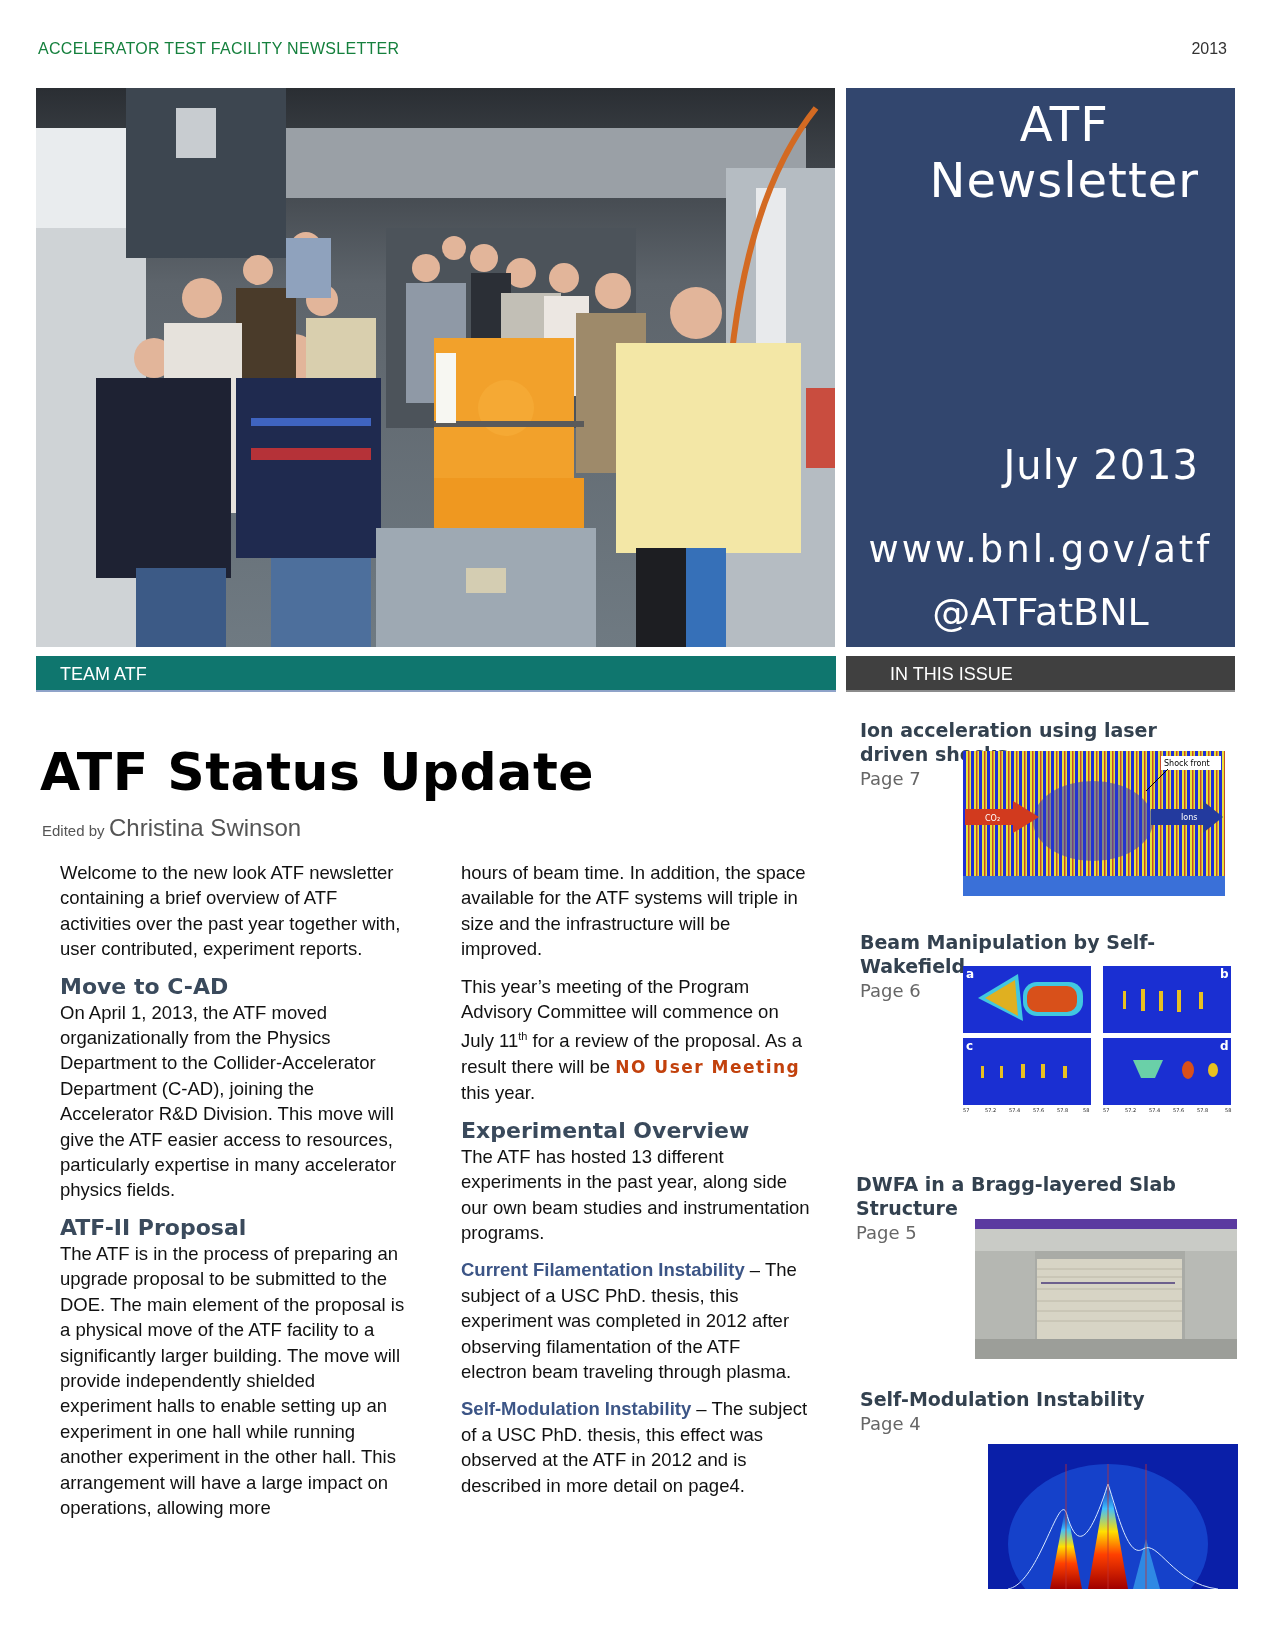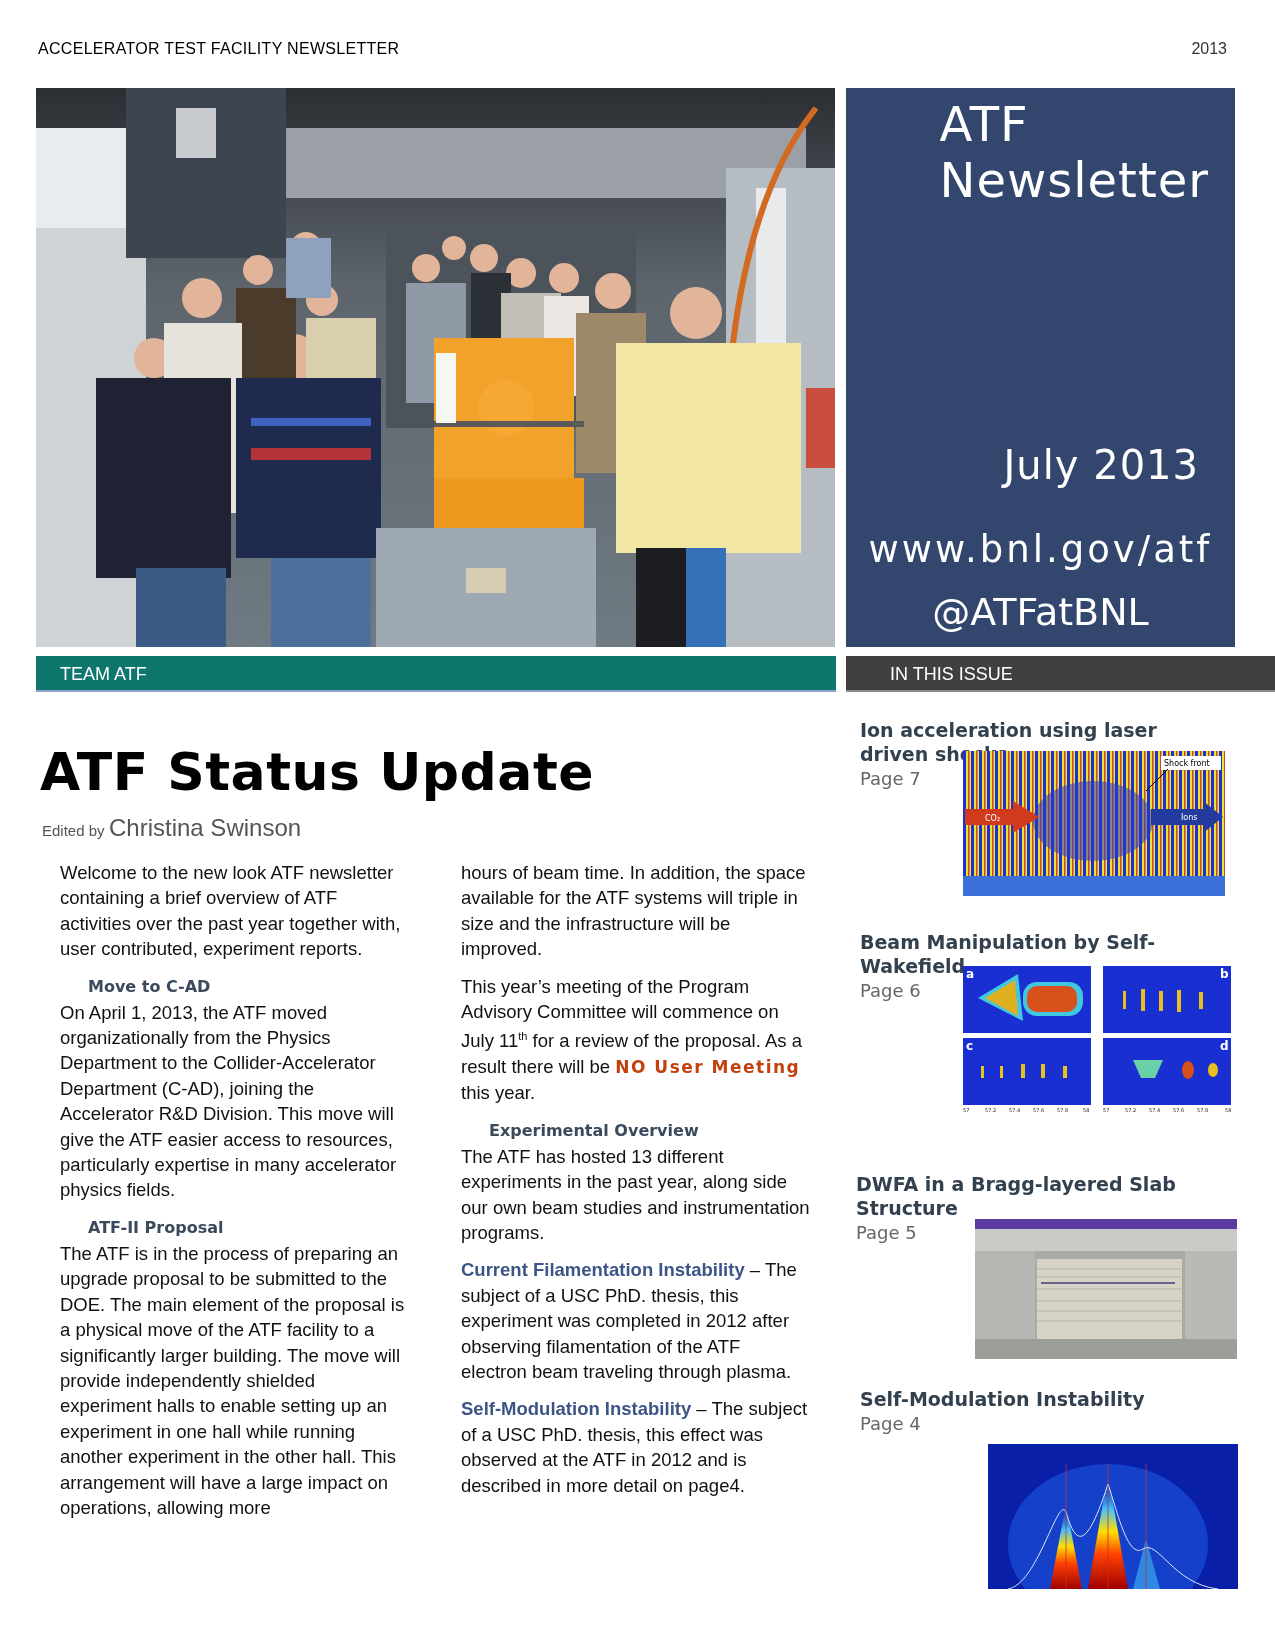--- a/index.html
+++ b/index.html
@@ -1,48 +1,48 @@
 <!DOCTYPE html>
 <html><head>
 <meta charset="utf-8">
 <style>
   * { box-sizing: border-box; margin: 0; padding: 0; }
   html, body { width: 1275px; height: 1651px; background: #ffffff; overflow: hidden; }
   body { position: relative; font-family: "Liberation Sans", "DejaVu Sans", sans-serif; color: #111; }
 
-  .running-head { position: absolute; top: 40px; left: 38px; font-size: 16px; color: #000000; letter-spacing: 0.3px; }
+  .running-head { position: absolute; top: 40px; left: 38px; font-size: 16px; color: #15803d; letter-spacing: 0.3px; }
   .running-year { position: absolute; top: 40px; right: 48px; font-size: 16px; color: #333; }
 
   
   .hero { position: absolute; left: 36px; top: 88px; width: 799px; height: 559px; overflow: hidden; background: #3b4147; }
   .hero svg { display: block; width: 100%; height: 100%; }
 
   
   .masthead { position: absolute; left: 846px; top: 88px; width: 389px; height: 559px; background: #32466e; color: #fff; }
-  .mast-title { position: absolute; right: 26px; top: 8px; text-align: left; font-family: "DejaVu Sans", sans-serif; font-size: 48px; line-height: 56px; letter-spacing: 1px; margin-left: 32px; }
+  .mast-title { position: absolute; right: 36px; top: 8px; text-align: center; font-family: "DejaVu Sans", sans-serif; font-size: 48px; line-height: 56px; letter-spacing: 1px; margin-left: 32px; }
   .mast-date { position: absolute; right: 36px; top: 354px; font-family: "DejaVu Sans", sans-serif; font-size: 40px; letter-spacing: 1px; }
   .mast-url { position: absolute; left: 0; right: 0; top: 440px; text-align: center; font-family: "DejaVu Sans", sans-serif; font-size: 37px; letter-spacing: 3px; }
   .mast-handle { position: absolute; left: 0; right: 0; top: 502px; text-align: center; font-family: "DejaVu Sans", sans-serif; font-size: 38px; }
 
   
   .bar { position: absolute; top: 656px; height: 36px; color: #fff; font-size: 18px; line-height: 36px; padding-left: 24px; }
   .bar-team { left: 36px; width: 800px; background: #0f766e; border-bottom: 2px solid #8fa3c9; }
-  .bar-issue { left: 846px; width: 429px; background: #404040; border-bottom: 2px solid #8b8b8b; padding-left: 44px; }
+  .bar-issue { left: 846px; width: 389px; background: #404040; border-bottom: 2px solid #8b8b8b; padding-left: 44px; }
 
   
   .article-title { position: absolute; left: 40px; top: 742px; font-family: "DejaVu Sans", sans-serif; font-size: 52px; color: #000; letter-spacing: 0.5px; }
   .byline { position: absolute; left: 42px; top: 814px; color: #555; }
   .byline .by-label { font-size: 15px; }
   .byline .by-name { font-size: 24px; }
 
   .col { position: absolute; width: 350px; font-size: 18.5px; line-height: 25.4px; color: #111; }
   .col-1 { left: 60px; top: 860px; }
   .col-2 { left: 461px; top: 860px; }
   .col p { margin-bottom: 12px; }
-  .col h2 { font-family: "DejaVu Sans", sans-serif; font-size: 16px; font-weight: bold; color: #3a4a5c; line-height: 26px; margin-top: 6px; margin-left: 28px; }
+  .col h2 { font-family: "DejaVu Sans", sans-serif; font-size: 22px; font-weight: bold; color: #3a4a5c; line-height: 26px; margin-top: 6px; }
   .col .lead { color: #3c5586; font-weight: bold; }
   .col .emph { font-family: "DejaVu Sans", sans-serif; font-weight: bold; color: #c2410c; letter-spacing: 1.5px; font-size: 17px; }
   .col sup { font-size: 11px; }
 
   
   .issue-item { position: absolute; left: 860px; width: 380px; }
   .issue-title { font-family: "DejaVu Sans", sans-serif; font-size: 19px; font-weight: bold; color: #33414f; line-height: 24px; margin-top: 12px; }
   .issue-page { font-family: "DejaVu Sans", sans-serif; font-size: 18px; color: #666; margin-top: 2px; }
   .thumb { position: absolute; overflow: hidden; }
   .thumb svg { display: block; width: 100%; height: 100%; }

